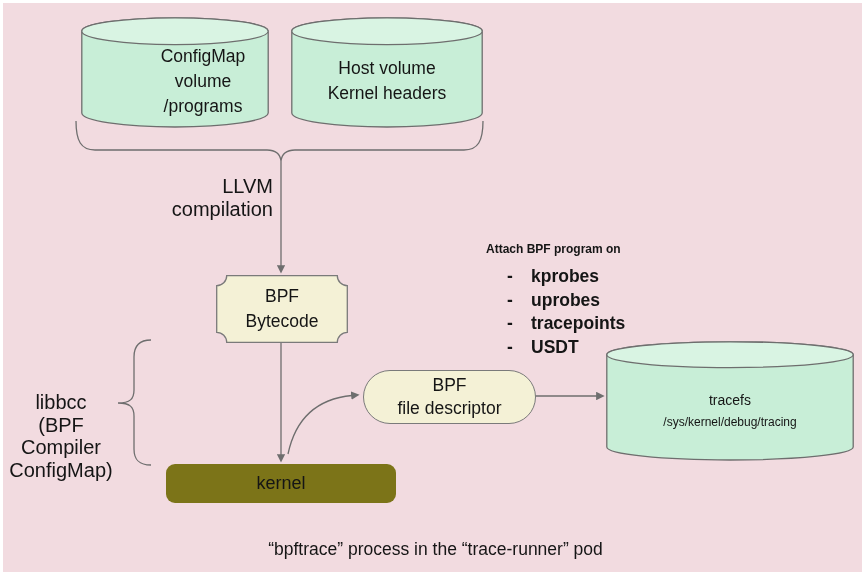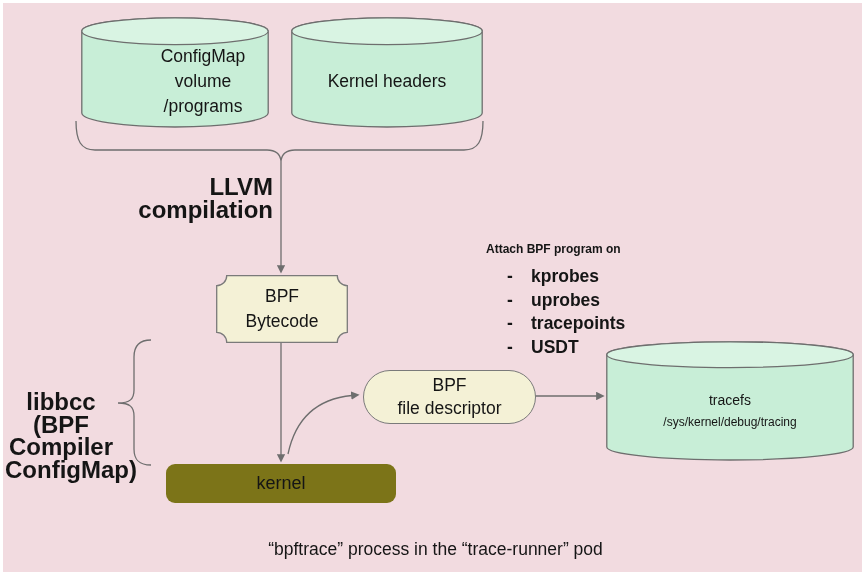--- a/index.html
+++ b/index.html
@@ -29,21 +29,21 @@
   
   .cyl-text{
     position:absolute;
     display:flex;flex-direction:column;align-items:center;justify-content:center;
     text-align:center;
     font-size:17.5px;line-height:25px;
   }
   
   .blabel{
     position:absolute;
-    font-weight:bold;font-size:24px;line-height:23px;
+    font-weight:normal;font-size:20px;line-height:23px;
     text-align:center;white-space:nowrap;
   }
   
   #bytecode-wrap{left:213px;top:272px;width:132px;height:68px;}
   #bytecode-text{
     position:absolute;left:0;top:0;width:132px;height:68px;
     display:flex;flex-direction:column;align-items:center;justify-content:center;
     font-size:17.5px;line-height:25px;text-align:center;
   }
   
@@ -103,20 +103,21 @@
       <span>/programs</span>
     </div>
   </div>
 
   <div class="abs" style="left:288px;top:14px;width:192px;height:120px;">
     <svg width="192" height="120" viewBox="0 0 192 120">
       <path d="M0.8,14 L0.8,96 A95.2,14 0 0 0 191.2,96 L191.2,14 A95.2,13.2 0 0 0 0.8,14 Z" fill="#c8eed7" stroke="#6e6e6e" stroke-width="1.3"></path>
       <ellipse cx="96" cy="14.2" rx="95.2" ry="13.4" fill="#d9f4e3" stroke="#6e6e6e" stroke-width="1.3"></ellipse>
     </svg>
     <div class="cyl-text" style="left:0;top:16px;width:192px;height:96px;">
+      <span>Host volume</span>
       <span>Kernel headers</span>
     </div>
   </div>
 
   <div class="blabel" style="left:120px;top:172px;width:150px;text-align:right;">
     <span>LLVM</span><br>
     <span>compilation</span>
   </div>
 
   <div class="abs" id="bytecode-wrap">

